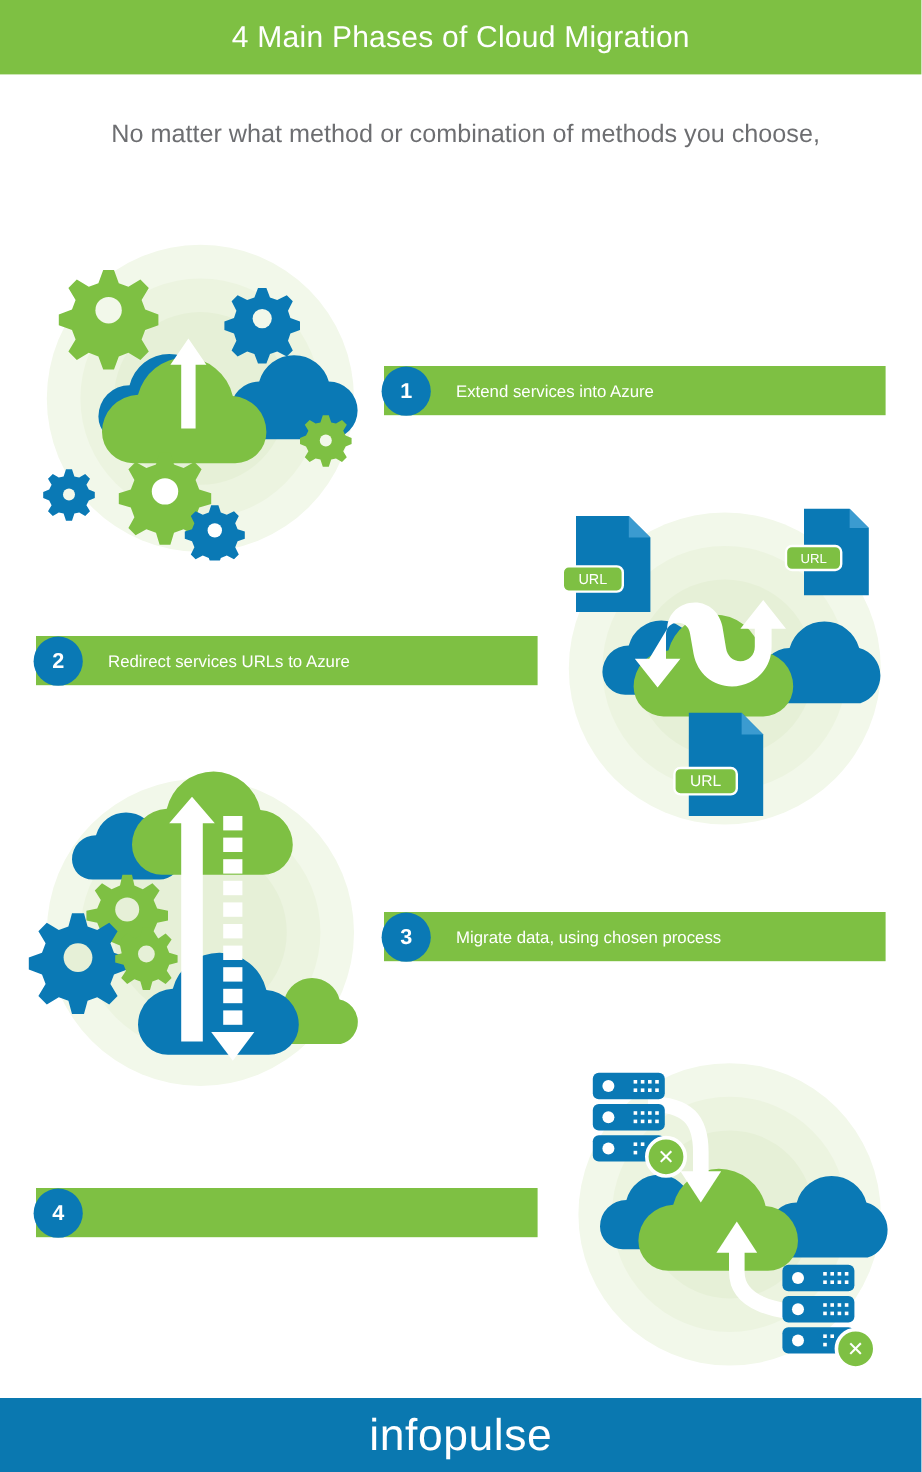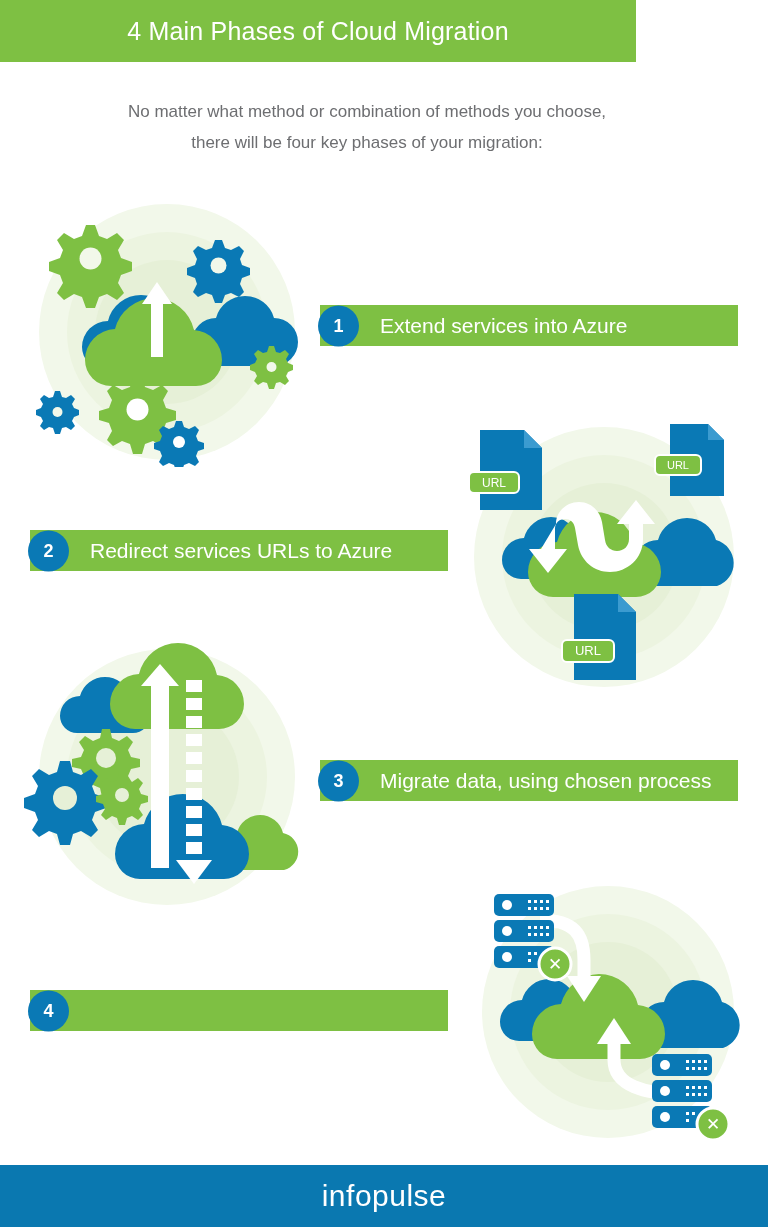--- a/index.html
+++ b/index.html
@@ -6,81 +6,80 @@
   html, body {
     width: 768px; height: 1227px;
     background: #ffffff;
     font-family: "Liberation Sans", sans-serif;
     overflow: hidden;
   }
   #page { position: relative; width: 768px; height: 1227px; background: #ffffff; }
 
   
   .header-band {
-    position: absolute; left: 0; top: 0; width: 636px; height: 62px;
+    position: absolute; left: 0; top: 0; width: 768px; height: 62px;
     background: #7ec043;
     display: flex; align-items: center; justify-content: center;
   }
   .header-title {
     color: #ffffff; font-size: 25px; font-weight: 400; letter-spacing: .2px;
     white-space: nowrap;
   }
 
   
   .intro {
-    position: absolute; left: 23px; top: 96px; width: 688px;
+    position: absolute; left: 44px; top: 96px; width: 688px;
     text-align: center; color: #6d6e71;
-    font-size: 17px; line-height: 31px; font-weight: 400;
+    font-size: 21px; line-height: 31px; font-weight: 400;
   }
   .intro span { display: block; }
 
   
   .step-bar {
     position: absolute; height: 41px; background: #7ec043;
     display: flex; align-items: center;
   }
   .step-bar.right { left: 320px; width: 418px; }
   .step-bar.left  { left: 30px;  width: 418px; }
   .step-badge {
     position: absolute; left: -2px; top: 50%; transform: translateY(-50%);
     width: 41px; height: 41px; border-radius: 50%;
     background: #0a79b5; color: #ffffff;
     display: flex; align-items: center; justify-content: center;
     font-size: 18px; font-weight: 700;
   }
   .step-label {
-    margin-left: 60px; color: #ffffff; font-size: 21px; font-weight: 400;
+    margin-left: 60px; color: #ffffff; font-size: 14px; font-weight: 400;
     white-space: nowrap;
   }
 
   
   .illus { position: absolute; }
 
   
   .footer-band {
     position: absolute; left: 0; bottom: 0; width: 768px; height: 62px;
     background: #0a78b0;
     display: flex; align-items: center; justify-content: center;
   }
   .footer-logo {
-    color: #ffffff; font-size: 30px; font-weight: 400; letter-spacing: .5px;
+    color: #ffffff; font-size: 37px; font-weight: 400; letter-spacing: .5px;
   }
 </style>
 </head>
 <body>
 
 <div id="page">
 
   <div class="header-band">
     <div class="header-title">4 Main Phases of Cloud Migration</div>
   </div>
 
   <div class="intro">
     <span>No matter what method or combination of methods you choose,</span>
-    <span>there will be four key phases of your migration:</span>
   </div>
 
   <svg class="illus" style="left:22px; top:192px;" width="290" height="275" viewBox="0 0 290 275">
     <g>
       <circle cx="145" cy="140" r="128" fill="#f2f8ea"></circle>
       <circle cx="145" cy="140" r="100" fill="#ecf4e0"></circle>
       <circle cx="145" cy="140" r="72" fill="#e6f0d7"></circle>
     </g>
     <g fill="#0a79b5">
       <path d="M60 155 a26 26 0 0 1 26-26 a34 34 0 0 1 33-26 a34 34 0 0 1 33 26

